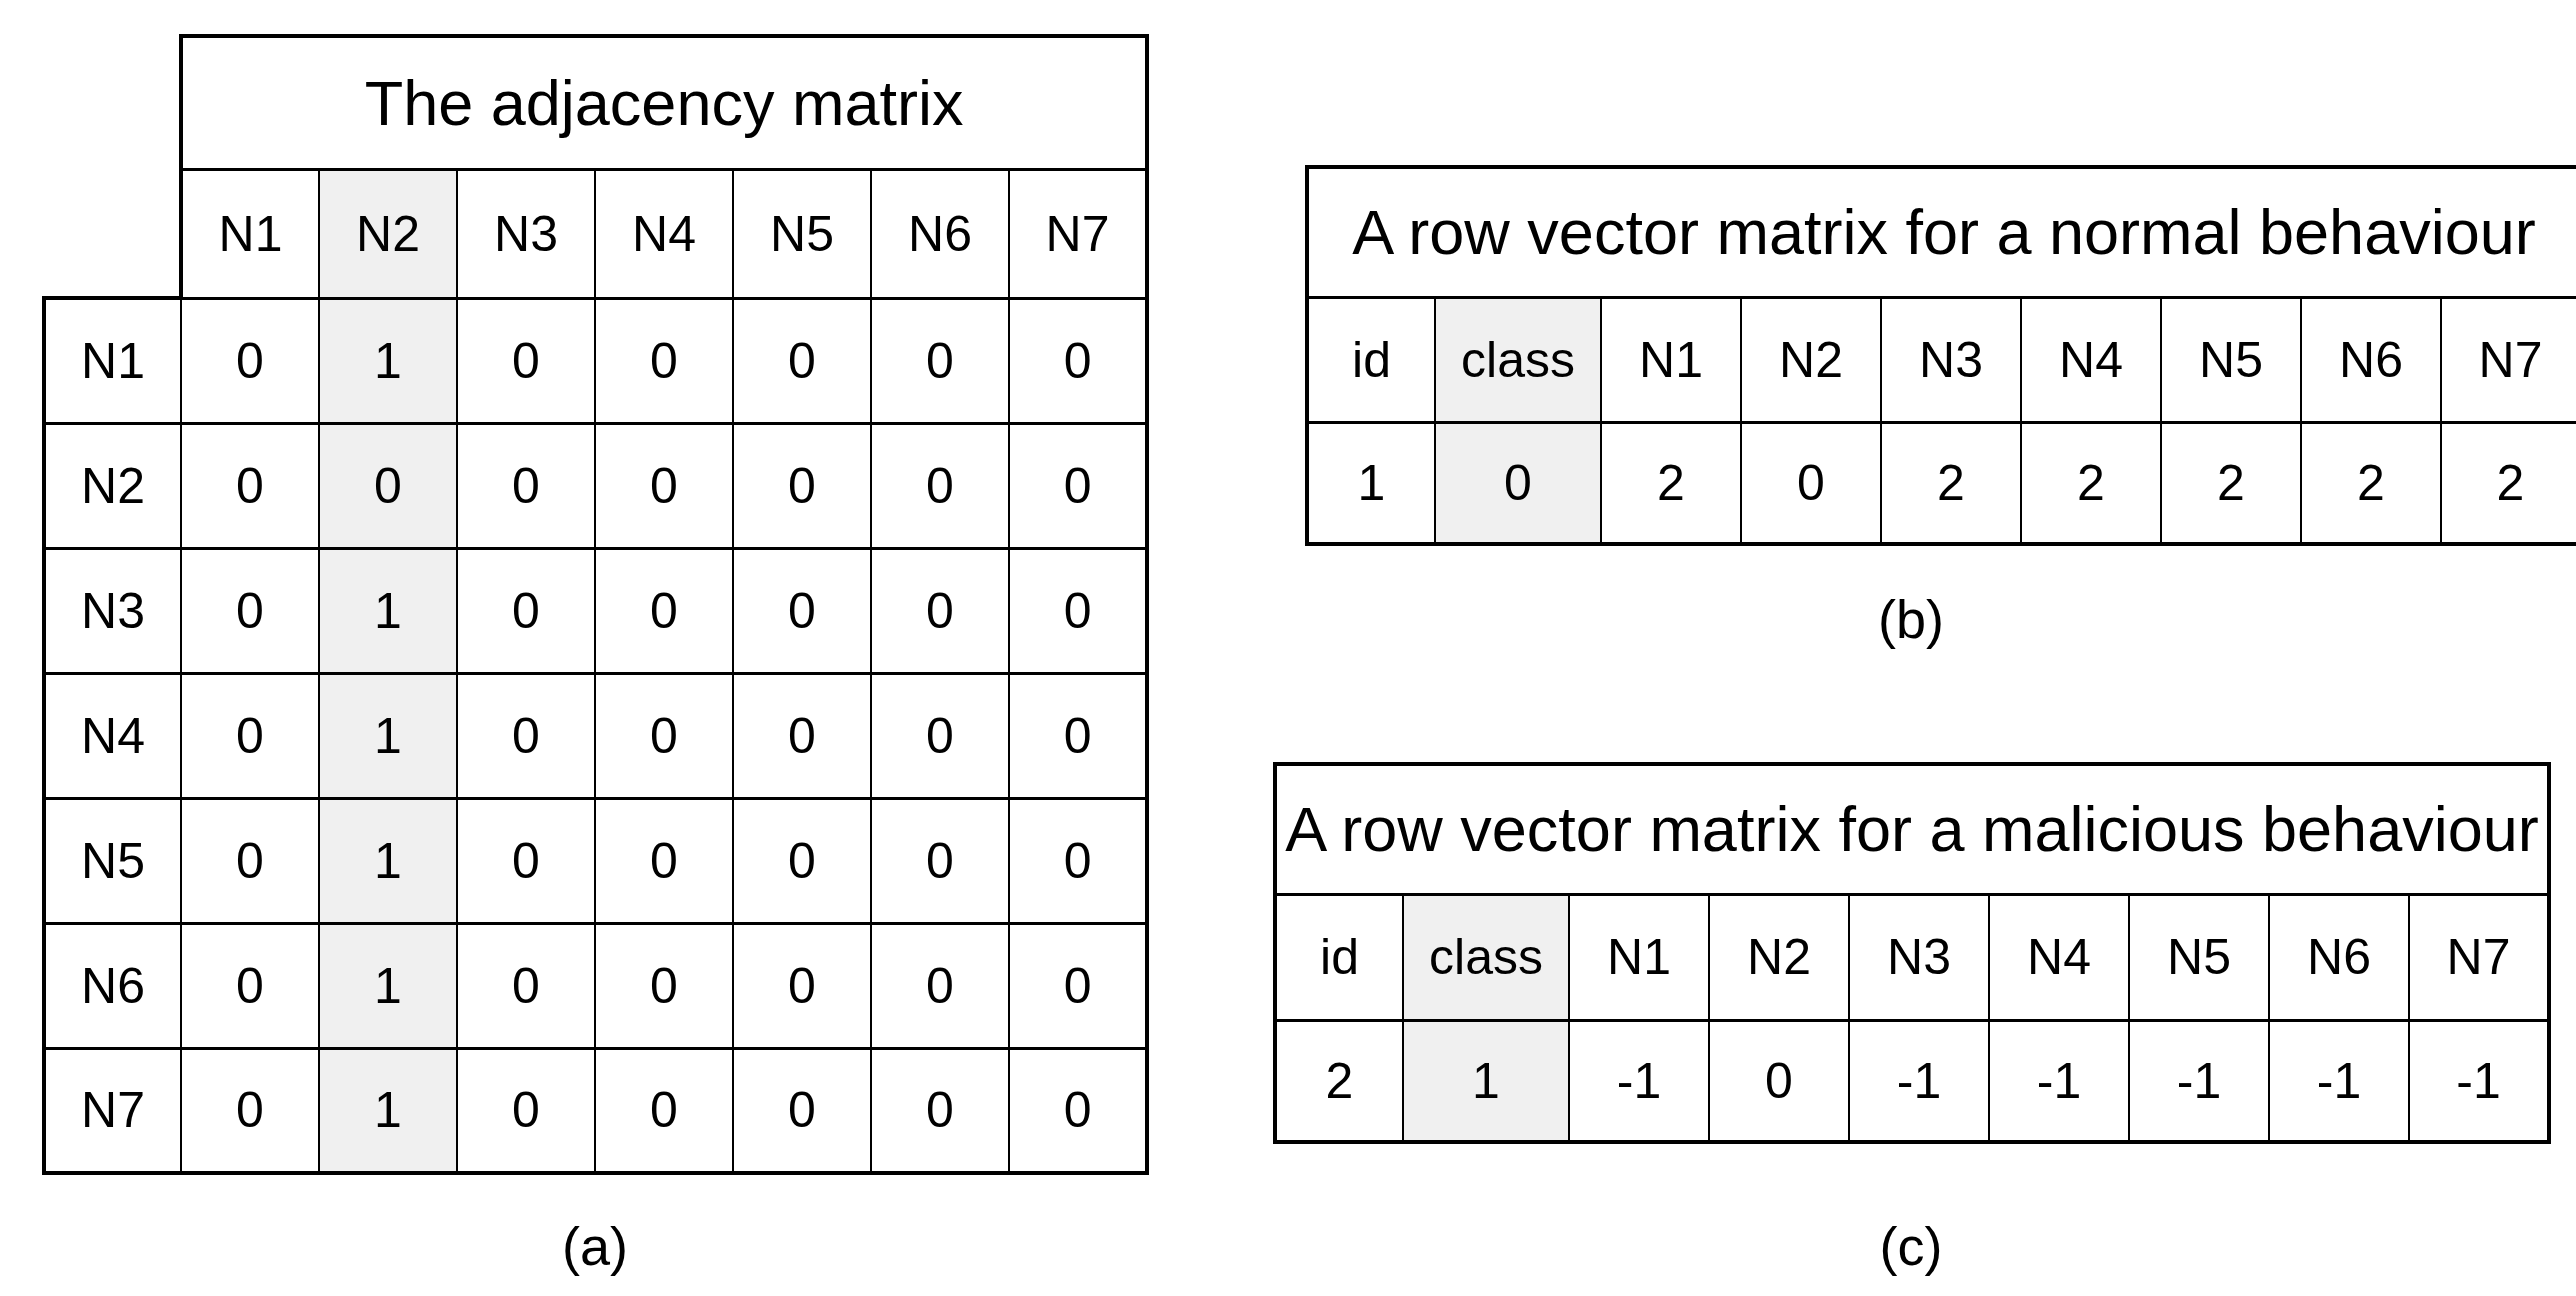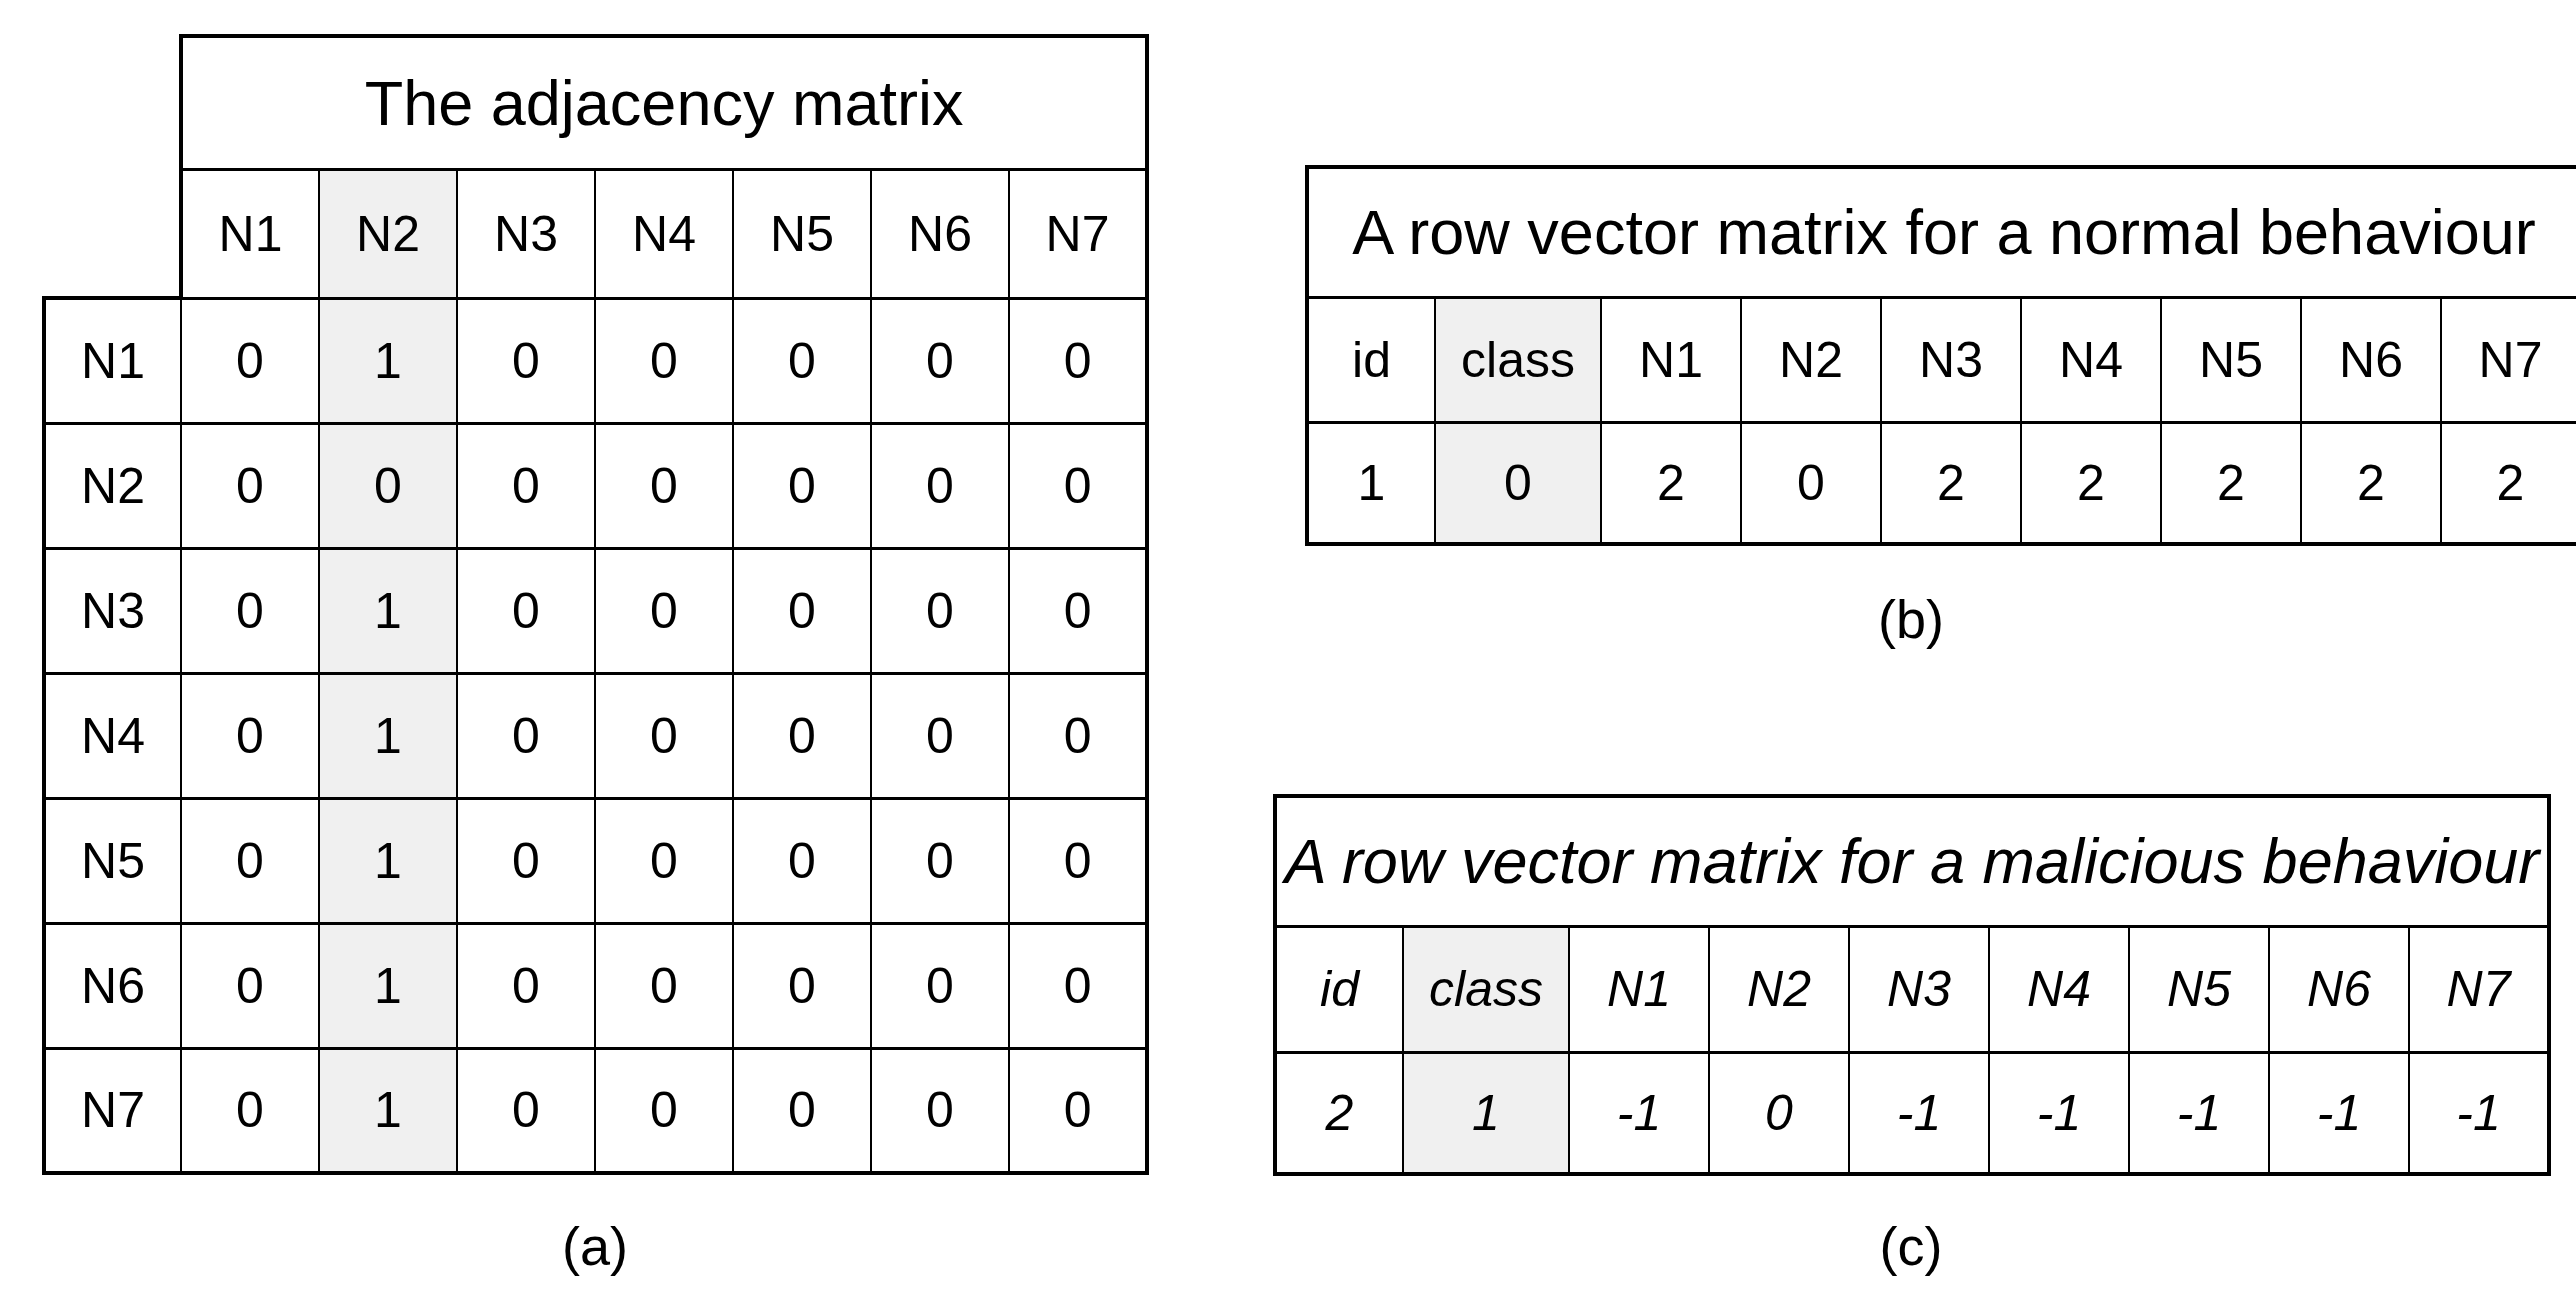--- a/index.html
+++ b/index.html
@@ -42,21 +42,21 @@
   #table-a { left: 42px; top: 34px; width: 1106px; }
   #table-a col.c-lbl { width: 137px; }
   #table-a col.c-n   { width: 138px; }
   #table-a tr.r-title { height: 133px; }
   #table-a tr.r-head  { height: 129px; }
   #table-a tr.r-data  { height: 125px; }
 
   
   #table-b, #table-c { left: 1273px; width: 1276px; }
   #table-b { top: 165px; margin-left: 32px; }
-  #table-c { top: 794px; font-style: italic; }
+  #table-c { top: 762px; }
   #table-b col.c-id,    #table-c col.c-id    { width: 128px; }
   #table-b col.c-class, #table-c col.c-class { width: 166px; }
   #table-b col.c-n,     #table-c col.c-n     { width: 140px; }
   #table-b tr.r-title, #table-c tr.r-title { height: 130px; }
   #table-b tr.r-head  { height: 125px; }
   #table-c tr.r-head  { height: 126px; }
   #table-b tr.r-data, #table-c tr.r-data { height: 122px; }
 
   .caption {
     position: absolute;

